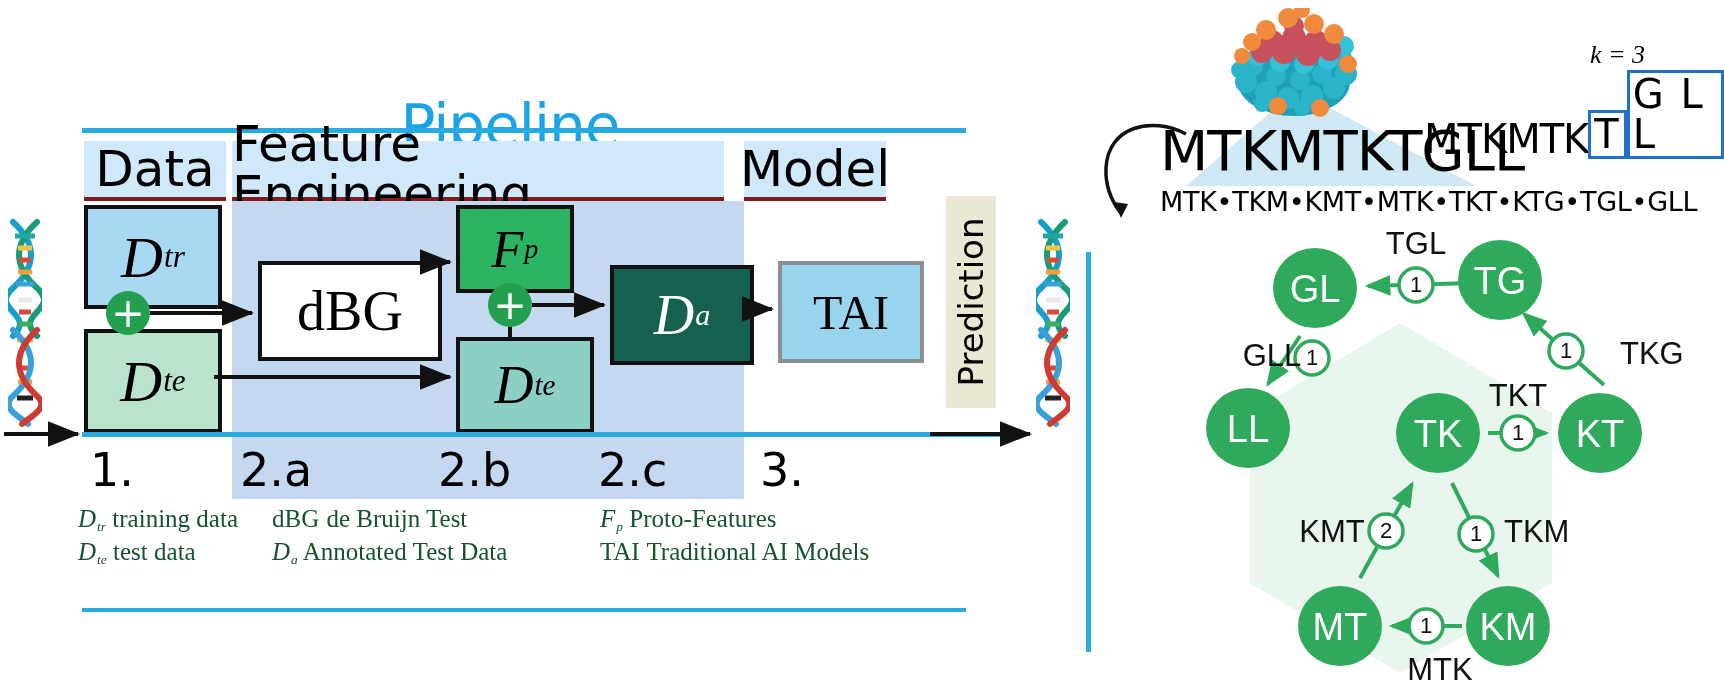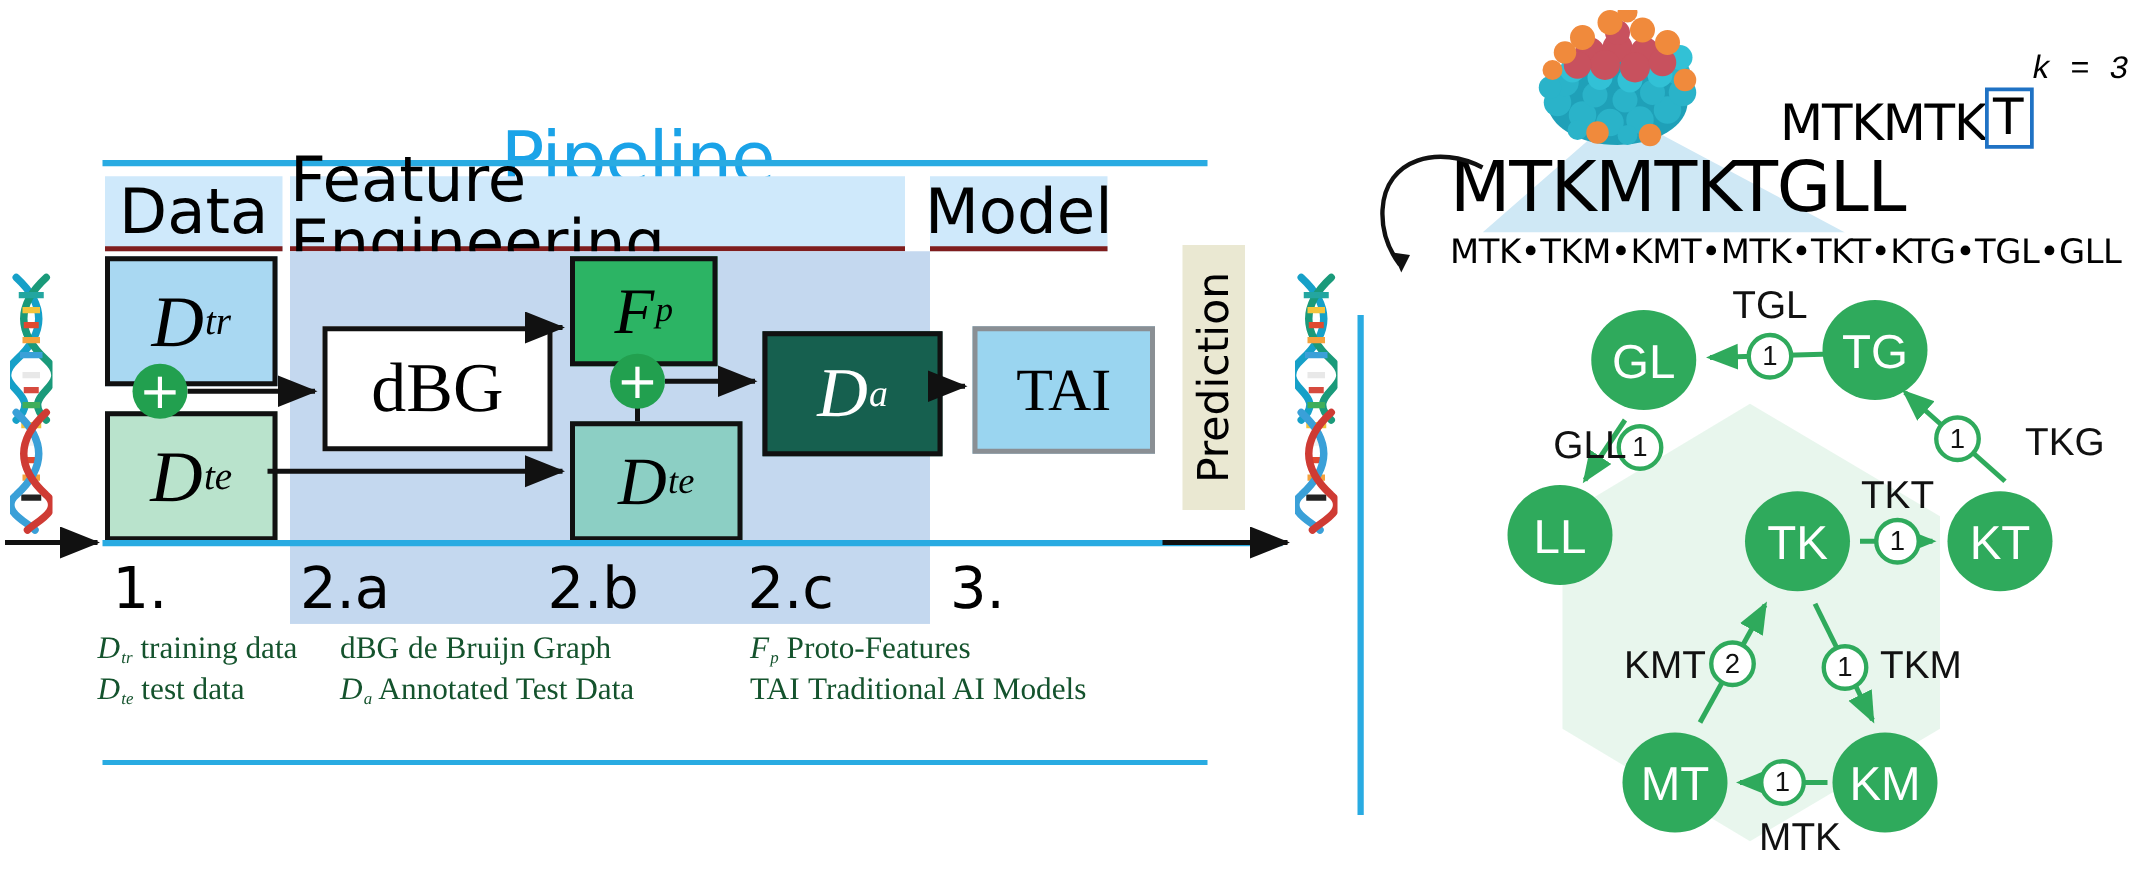--- a/index.html
+++ b/index.html
@@ -69,21 +69,21 @@
   #dna-right{left:1036px;top:218px;}
   
   #vdivider{left:1086px;top:252px;width:5px;height:400px;background:#29ABE2;}
   
   #protein-blob{left:1222px;top:8px;width:150px;height:115px;}
   #beam{left:1186px;top:90px;width:290px;height:96px;}
   #seq-top{left:1424px;top:70px;font-size:40px;font-family:"DejaVu Sans",sans-serif;
       display:flex;align-items:flex-end;line-height:1;}
   #seq-top .plain{letter-spacing:-1px;}
   .kbox{border:3px solid #1f72c4;padding:1px 3px 2px 3px;letter-spacing:2px;}
-  #klabel{left:1590px;top:40px;font-size:26px;font-family:Liberation Mono, monospace;font-style:italic;margin-left:35px;}
+  #klabel{left:1590px;top:40px;font-size:26px;font-family:Liberation Serif, serif;font-style:italic;}
   #seq-main{left:1160px;top:118px;font-size:56px;font-family:"DejaVu Sans",sans-serif;
       letter-spacing:-1px;}
   #kmers{left:1160px;top:186px;font-size:27px;font-family:"DejaVu Sans",sans-serif;
       letter-spacing:-.3px;}
   #curved-arrow{left:1098px;top:112px;width:90px;height:110px;}
   
   #graph{left:1100px;top:228px;width:624px;height:468px;}
 </style>
 </head>
 <body>
@@ -161,21 +161,21 @@
 <div class="step" id="step2b">2.b</div>
 <div class="step" id="step2c">2.c</div>
 <div class="step" id="step3">3.</div>
 
 <div class="legend" id="lg-r1c1">
   <span class="it">D</span><span class="sub it">tr</span>
   <span>training data</span>
 </div>
 <div class="legend" id="lg-r1c2">
   <span>dBG</span><span class="sub it"></span>
-  <span>de Bruijn Graph</span>
+  <span>de Bruijn Test</span>
 </div>
 <div class="legend" id="lg-r1c3">
   <span class="it">F</span><span class="sub it">p</span>
   <span>Proto-Features</span>
 </div>
 <div class="legend" id="lg-r2c1">
   <span class="it">D</span><span class="sub it">te</span>
   <span>test data</span>
 </div>
 <div class="legend" id="lg-r2c2">
@@ -296,20 +296,21 @@
         <circle cx="80" cy="2" r="8"></circle>
     </g>
   </g>
 </svg>
 
 <div class="abs" id="klabel">k = 3</div>
 
 <div class="abs" id="seq-top">
   <span class="plain">MTKMTK</span>
     <span class="kbox">T</span>
+    <span class="kbox">G L L</span>
 </div>
 
 <div class="abs" id="seq-main">MTKMTKTGLL</div>
 <div class="abs" id="kmers">MTK•TKM•KMT•MTK•TKT•KTG•TGL•GLL</div>
 
 <svg class="abs" id="curved-arrow" viewBox="0 0 90 110">
   <path d="M88,22 C54,4 10,14 8,56 C7,78 16,92 22,100" fill="none" stroke="#111" stroke-width="3.5"></path>
   <path d="M16,90 L23,106 L30,92 Z" fill="#111"></path>
 </svg>
 

